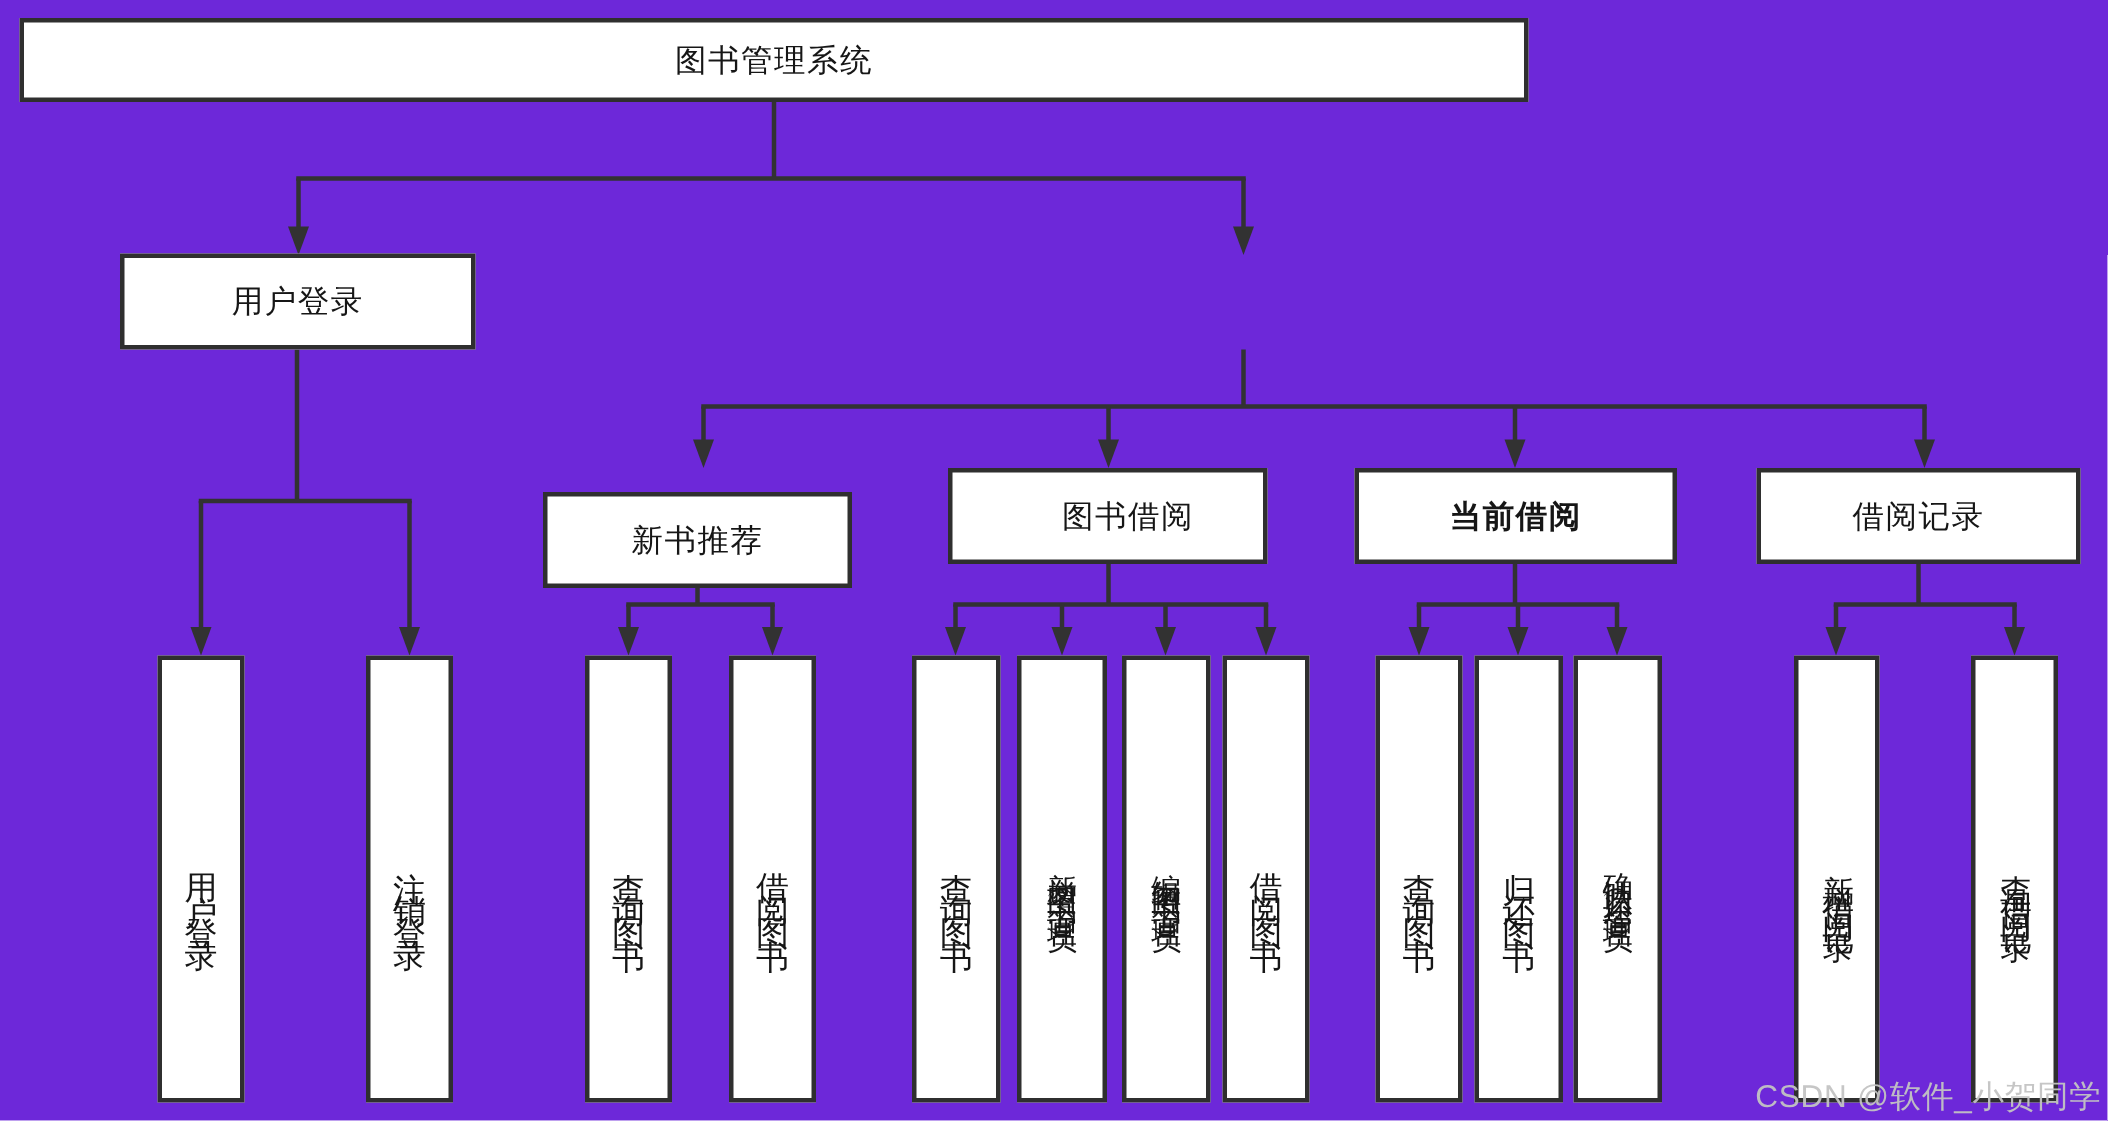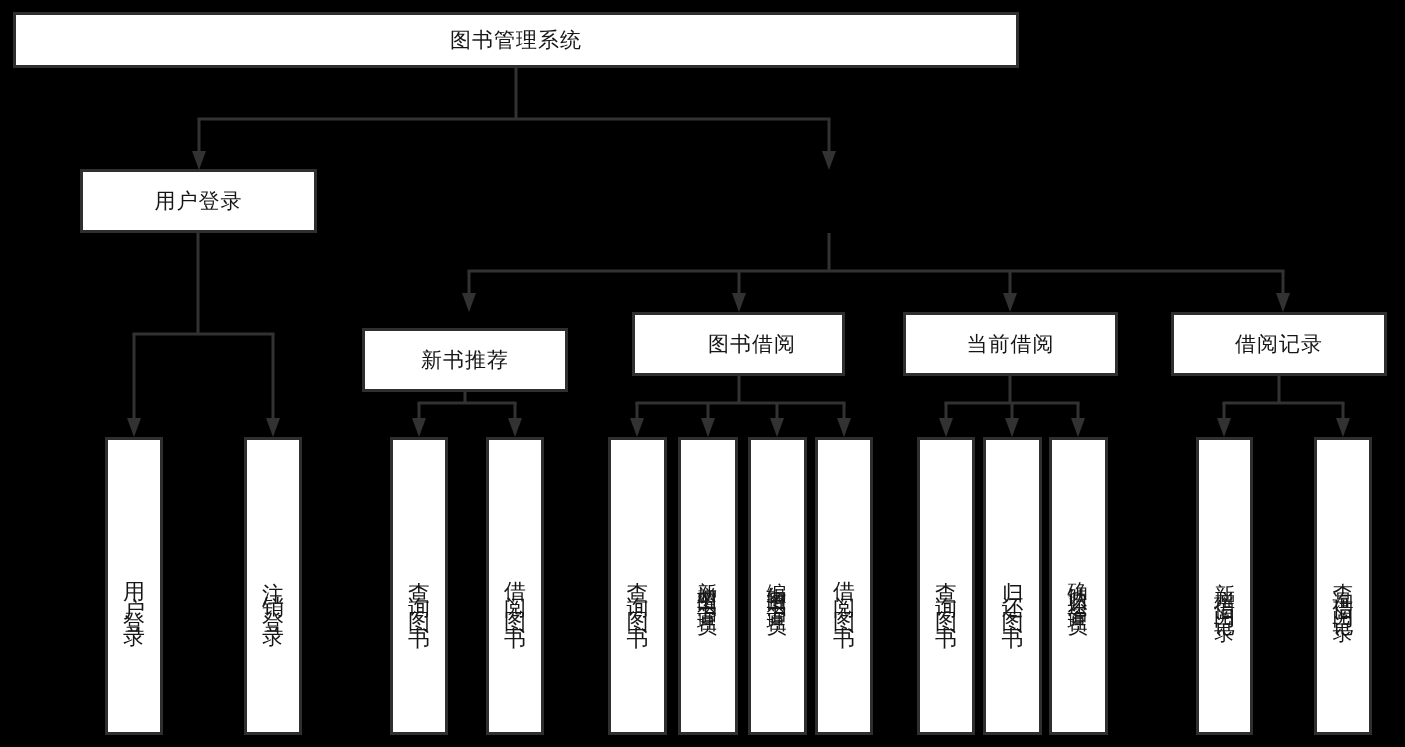--- a/index.html
+++ b/index.html
@@ -5,21 +5,21 @@
   html, body {
     margin: 0;
     padding: 0;
     background: #ffffff;
     font-family: "Liberation Sans", "DejaVu Sans", sans-serif;
   }
   #canvas {
     position: relative;
     width: 1405px;
     height: 747px;
-    background: #000000;
+    background: #6d28d9;
     overflow: hidden;
     text-align: center;
   }
   #connector-layer {
     position: absolute;
     left: 0; top: 0;
     width: 1405px;
     height: 747px;
     pointer-events: none;
   }
@@ -64,21 +64,21 @@
   .sp-wide  span { font-size: 22px; letter-spacing: 15px; margin-bottom: -15px; }
   .sp-mid   span { font-size: 21px; letter-spacing: 8px;  margin-bottom: -8px;  }
   .sp-tight span { font-size: 20px; letter-spacing: 5px;  margin-bottom: -5px;  }
 
   
   #root { left: 13px;   top: 12px;  width: 1006px; height: 56px; }
   #ul   { left: 80px;   top: 169px; width: 237px;  height: 64px; }
   #bm   { left: 710px;  top: 169px; width: 238px;  height: 64px; }
   #nb   { left: 362px;  top: 328px; width: 206px;  height: 64px; }
   #bb   { left: 632px;  top: 312px; width: 213px;  height: 64px; padding-left: 27px; }
-  #cb   { left: 903px;  top: 312px; width: 215px;  height: 64px; }
+  #cb   { left: 903px;  top: 312px; width: 215px;  height: 64px; font-weight: bold; }
   #br   { left: 1171px; top: 312px; width: 216px;  height: 64px; }
 
   
   #u1 { left: 105px;  width: 58px; }
   #u2 { left: 244px;  width: 58px; }
   #n1 { left: 390px;  width: 58px; }
   #n2 { left: 486px;  width: 58px; }
   #b1 { left: 608px;  width: 59px; }
   #b2 { left: 678px;  width: 60px; }
   #b3 { left: 748px;  width: 59px; }
@@ -239,14 +239,15 @@
     <span>确认归还（管理员）</span>
   </div>
 
   <div class="vbox sp-mid" id="r1">
     <span>新增借阅记录</span>
   </div>
   <div class="vbox sp-mid" id="r2">
     <span>查询借阅记录</span>
   </div>
 
+  <div id="watermark">CSDN @软件_小贺同学</div>
 
 </div>
 
 </body></html>

